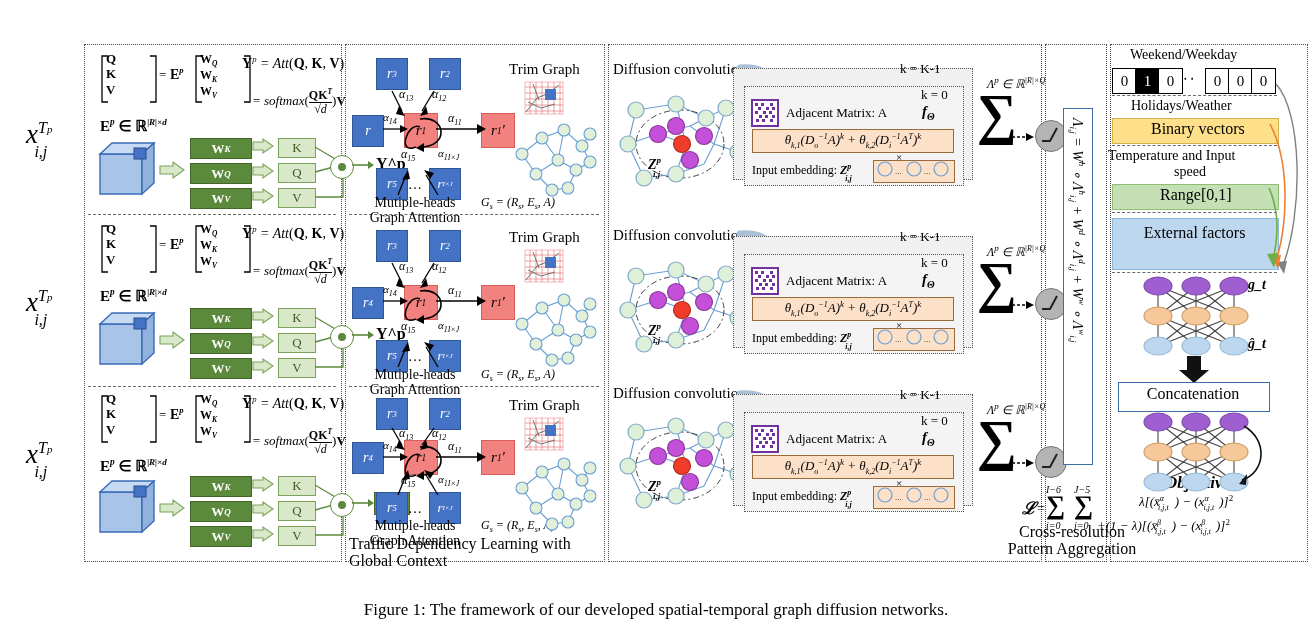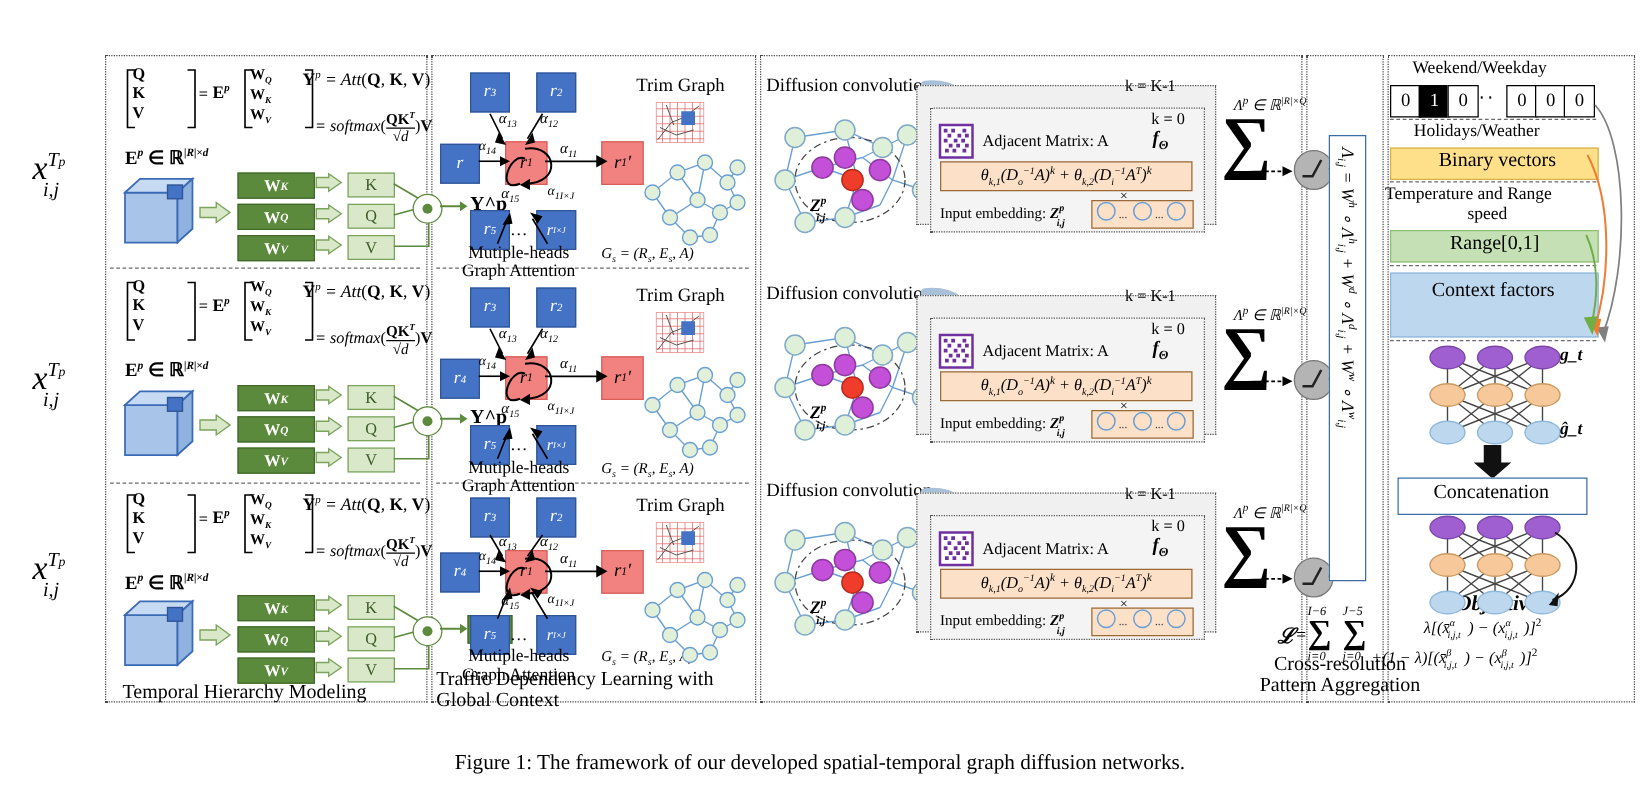--- a/index.html
+++ b/index.html
@@ -266,21 +266,20 @@
     <div class="dotcircle" style="left:330px;top:493px;width:22px;height:22px;"></div>
     <svg width="24" height="12" style="left:352px;top:498px;">
         <path d="M0,5 L16,5" stroke="#5c8a3c" stroke-width="1.6"></path>
         <polygon points="16,1 22,5 16,9" fill="#5c8a3c"></polygon>
       </svg>
     <div class="gbox" style="left:374px;top:492px;width:34px;height:21px;font-size:12px;">
         <span>W_Q</span>
       </div>
   </div>
 
-  <div class="t" style="left:98px;top:546px;font-size:16px;"><span>Temporal Hierarchy Modeling</span></div>
 
   <div>
     <div class="bsq" style="left:376px;top:58px;width:30px;height:30px;font-size:14px;font-style:italic;">r<sub>3</sub></div>
     <div class="bsq" style="left:429px;top:58px;width:30px;height:30px;font-size:14px;font-style:italic;">r<sub>2</sub></div>
     <div class="bsq" style="left:352px;top:115px;width:30px;height:30px;font-size:14px;font-style:italic;">
         <span>r</span>
       </div>
     <div class="rsq" style="left:404px;top:113px;width:32px;height:33px;font-size:15px;font-style:italic;">r<sub>1</sub></div>
     <div class="rsq" style="left:481px;top:113px;width:32px;height:33px;font-size:15px;font-style:italic;">r<sub>1</sub>′</div>
     <div class="bsq" style="left:376px;top:168px;width:30px;height:30px;font-size:14px;font-style:italic;">r<sub>5</sub></div>
@@ -869,29 +868,29 @@
   <div class="bitbox" style="left:1251px;top:68px;width:23px;height:24px;">
       <span>0</span>
     </div>
   <div class="hdash" style="left:1112px;top:95px;width:165px;"></div>
 
   <div class="t" style="left:1131px;top:99px;font-size:14px;"><span>Holidays/Weather</span></div>
   <div class="yellowbar" style="left:1112px;top:118px;width:165px;height:24px;"></div>
   <div class="t" style="left:1151px;top:121px;font-size:16px;"><span>Binary vectors</span></div>
   <div class="hdash" style="left:1112px;top:145px;width:165px;"></div>
 
-  <div class="t" style="left:1108px;top:149px;font-size:14px;"><span>Temperature and Range</span></div>
+  <div class="t" style="left:1108px;top:149px;font-size:14px;"><span>Temperature and Input</span></div>
   <div class="t" style="left:1174px;top:165px;font-size:14px;"><span>speed</span></div>
   <div class="greenbar" style="left:1112px;top:184px;width:165px;height:24px;"></div>
   <div class="t" style="left:1160px;top:187px;font-size:16px;"><span>Range[0,1]</span></div>
   <div class="hdash" style="left:1112px;top:212px;width:165px;"></div>
 
   <div class="bluebar" style="left:1112px;top:218px;width:165px;height:50px;"></div>
   <div class="t ctr" style="left:1112px;top:222px;width:165px;display:block;text-align:center;font-size:16px;line-height:1.35;">
-    <div>Context factors</div>
+    <div>External factors</div>
   </div>
   <div class="hdash" style="left:1112px;top:272px;width:165px;"></div>
 
   <svg width="60" height="240" style="left:1268px;top:72px;">
     <path d="M8,12 C34,40 36,140 14,196" stroke="#808080" stroke-width="1.4" fill="none"></path>
     <polygon points="9,190 16,202 19,189" fill="#808080"></polygon>
     <path d="M2,52 C22,90 20,150 8,190" stroke="#ed7d31" stroke-width="1.6" fill="none"></path>
     <polygon points="3,184 10,197 13,183" fill="#ed7d31"></polygon>
     <path d="M1,116 C12,140 10,168 5,188" stroke="#70ad47" stroke-width="1.6" fill="none"></path>
     <polygon points="-1,182 6,196 10,181" fill="#70ad47"></polygon>

